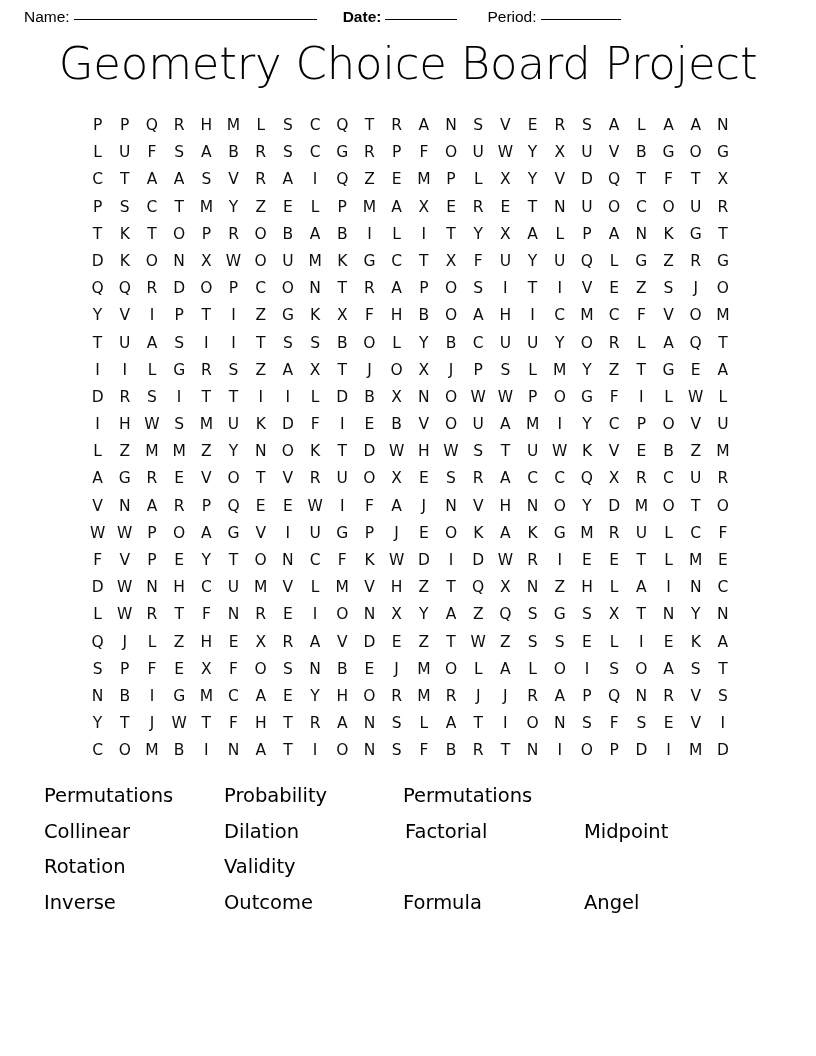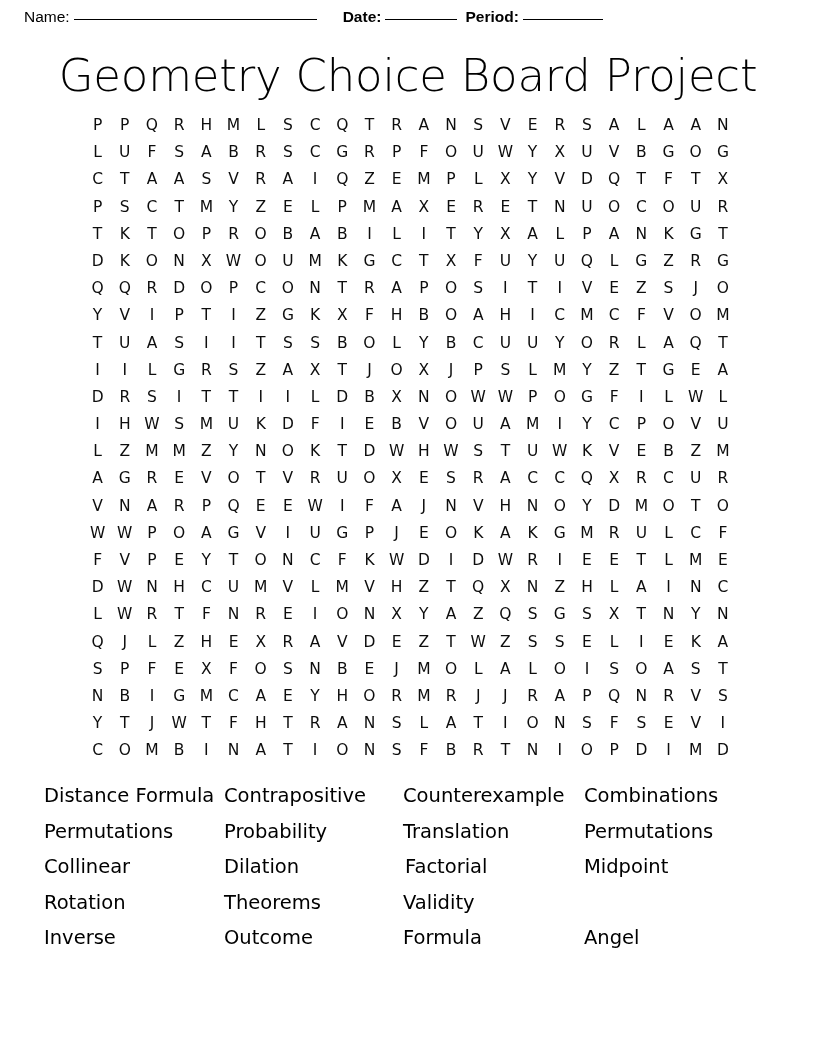--- a/index.html
+++ b/index.html
@@ -44,28 +44,28 @@
     display: inline-block;
     border-bottom: 1.3px solid #000;
     margin-left: 4px;
     position: relative;
     top: -2px;
   }
   #name-field { margin-left: 24px; }
   #name-field .hdr-rule { width: 243px; }
   #date-field { margin-left: 26px; font-weight: bold; }
   #date-field .hdr-rule { width: 72px; }
-  #period-field { margin-left: 8px; font-weight: bold; }
+  #period-field { margin-left: 30px; }
   #period-field .hdr-rule { width: 80px; }
 
   
   .puzzle-title {
     position: absolute;
     left: 0;
-    top: 48px;
+    top: 36px;
     width: 816px;
     text-align: center;
     font-family: "DejaVu Sans", sans-serif;
     font-weight: 300;
     font-size: 45px;
     line-height: 56px;
     letter-spacing: -0.2px;
     color: #000;
   }
 
@@ -759,40 +759,32 @@
       <span class="grid-cell">P</span>
       <span class="grid-cell">D</span>
       <span class="grid-cell">I</span>
       <span class="grid-cell">M</span>
       <span class="grid-cell">D</span>
     </div>
   </div>
 
 <div class="word-list" id="word-list">
     <div class="word-row">
-      <span class="word-cell c0">Distance Formula</span>
-      <span class="word-cell c1">Contrapositive</span>
-      <span class="word-cell c2">Counterexample</span>
-      <span class="word-cell c3">Combinations</span>
-    </div>
-    <div class="word-row">
       <span class="word-cell c0">Permutations</span>
       <span class="word-cell c1">Probability</span>
-      <span class="word-cell c2">Translation</span>
       <span class="word-cell c3">Permutations</span>
     </div>
     <div class="word-row">
       <span class="word-cell c0">Collinear</span>
       <span class="word-cell c2">Dilation</span>
       <span class="word-cell c1">Factorial</span>
       <span class="word-cell c3">Midpoint</span>
     </div>
     <div class="word-row">
       <span class="word-cell c0">Rotation</span>
-      <span class="word-cell c1">Theorems</span>
       <span class="word-cell c2">Validity</span>
     </div>
     <div class="word-row">
       <span class="word-cell c0">Inverse</span>
       <span class="word-cell c1">Outcome</span>
       <span class="word-cell c2">Formula</span>
       <span class="word-cell c3">Angel</span>
     </div>
   </div>
 

